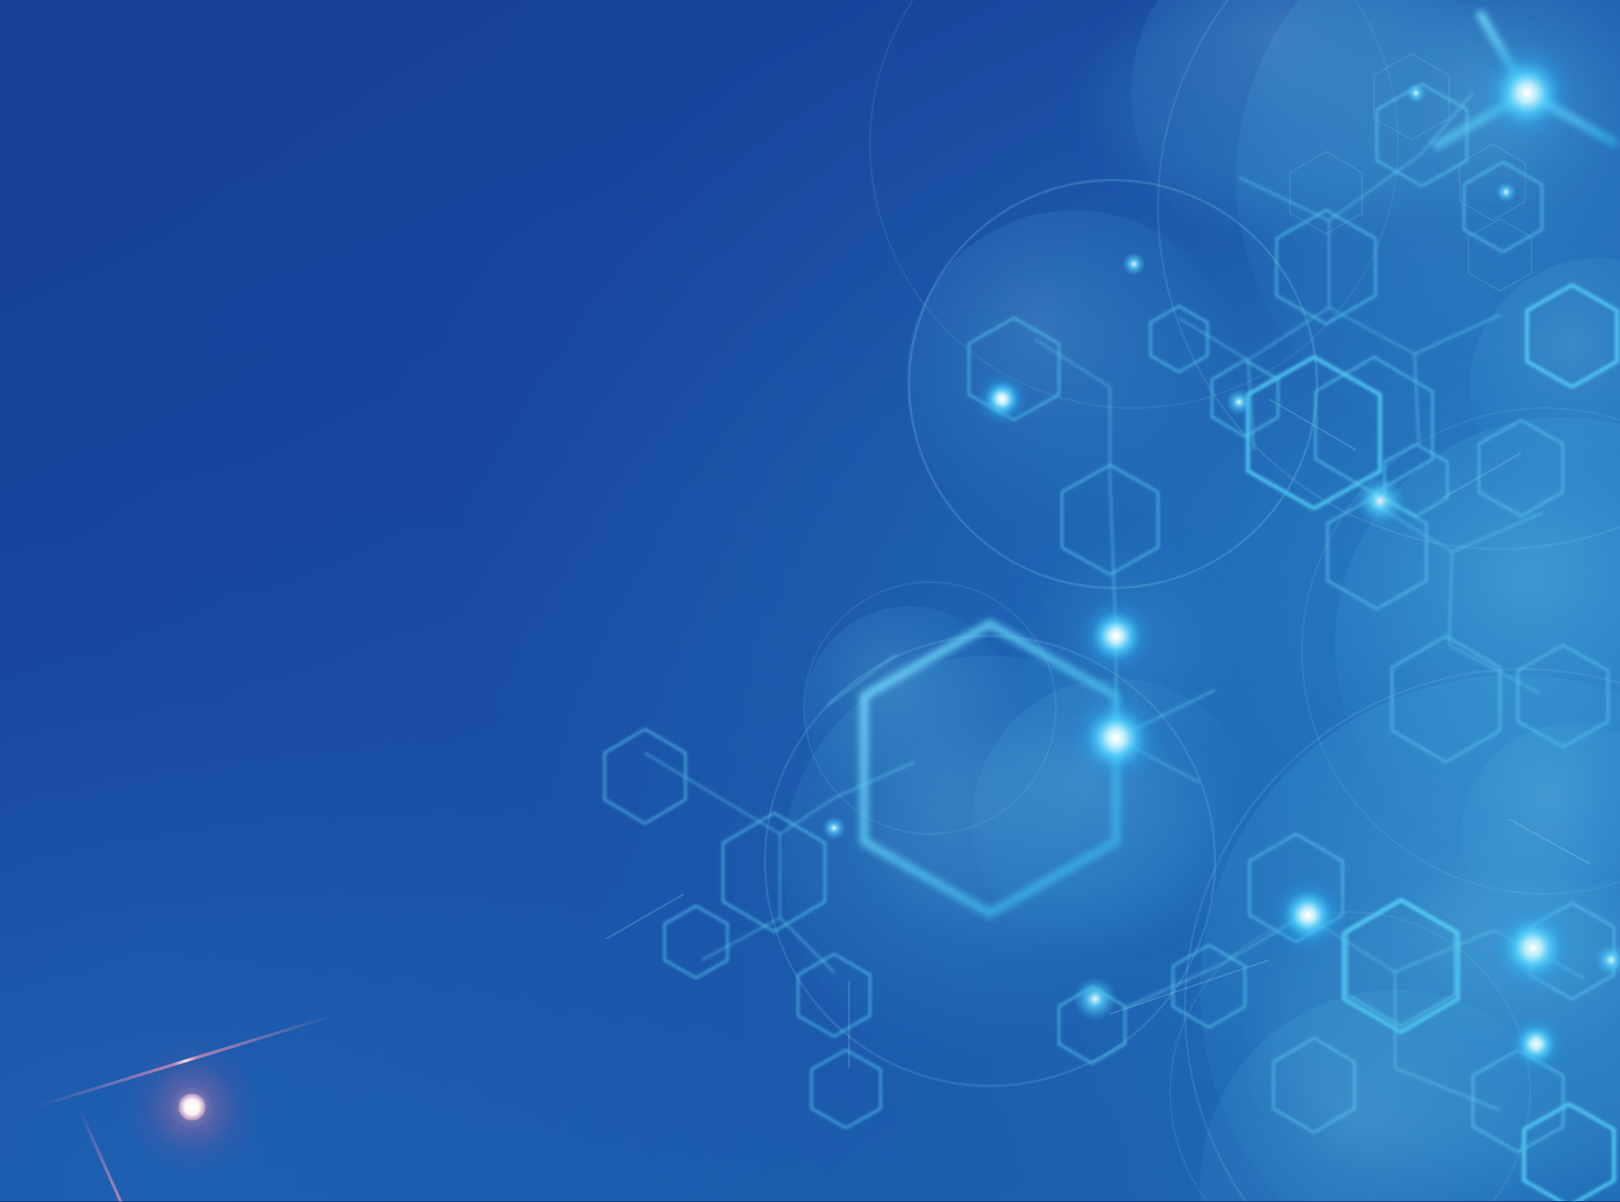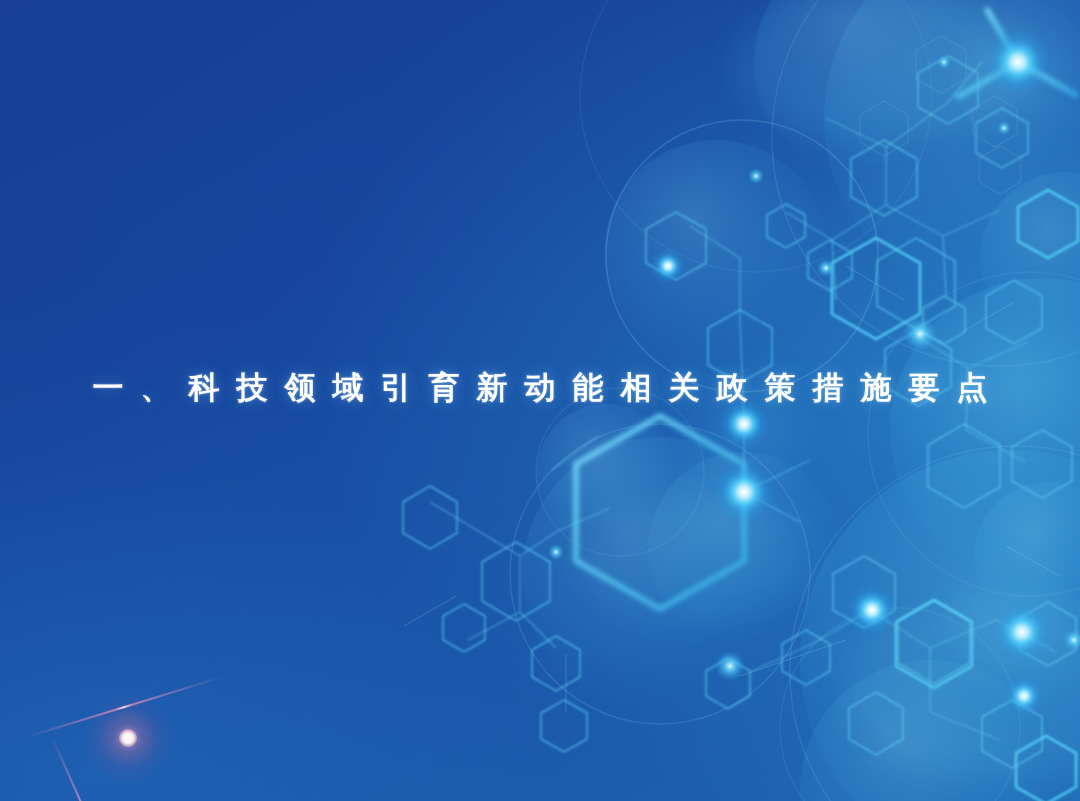--- a/index.html
+++ b/index.html
@@ -323,17 +323,14 @@
     </g>
   </svg>
 
   <div class="flare">
     <span class="halo"></span>
     <span class="ray ray-a"></span>
     <span class="ray ray-b"></span>
     <span class="core"></span>
   </div>
 
-  <div class="title-wrap">
-    <h1 class="slide-title">一、科技领域引育新动能相关政策措施要点</h1>
-  </div>
 
 </div>
 
 </body></html>

